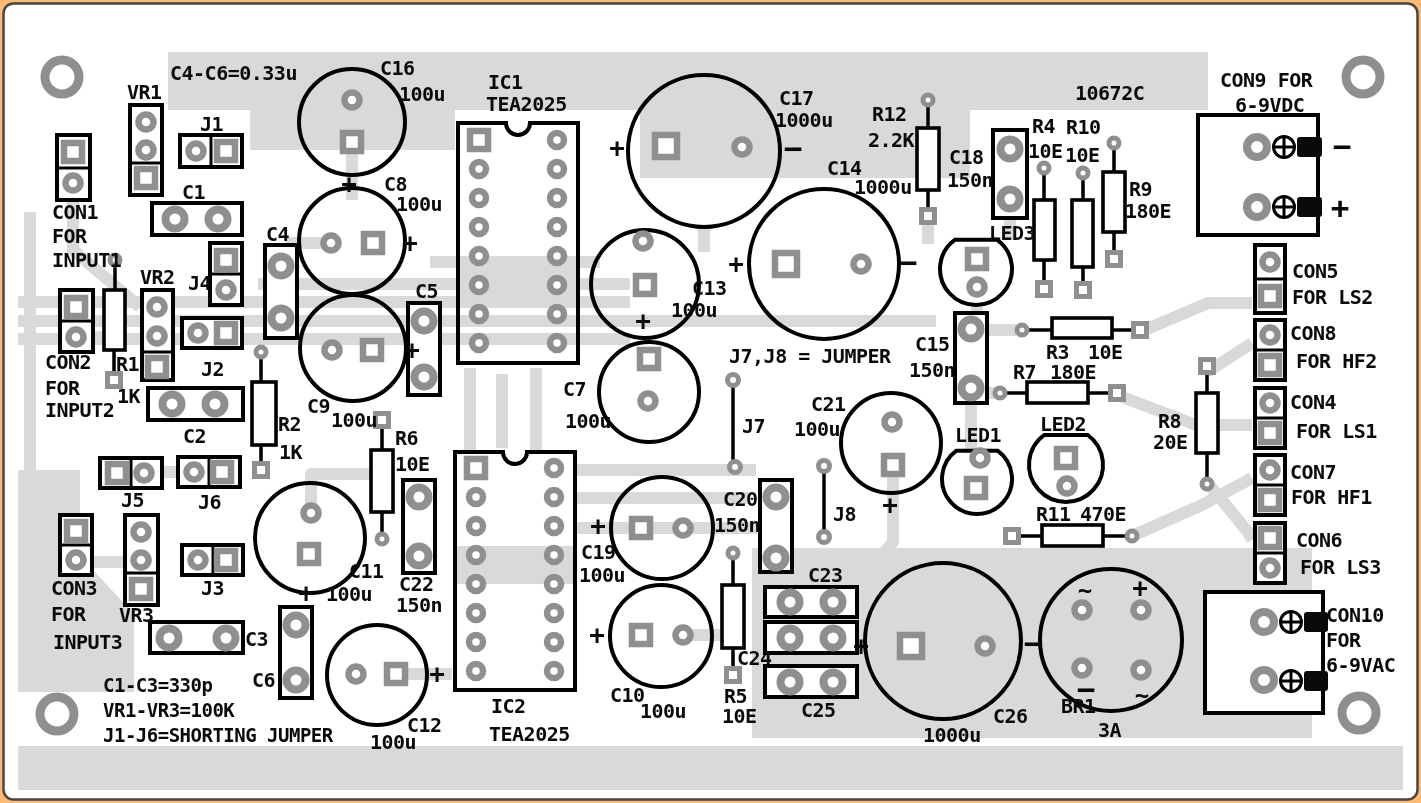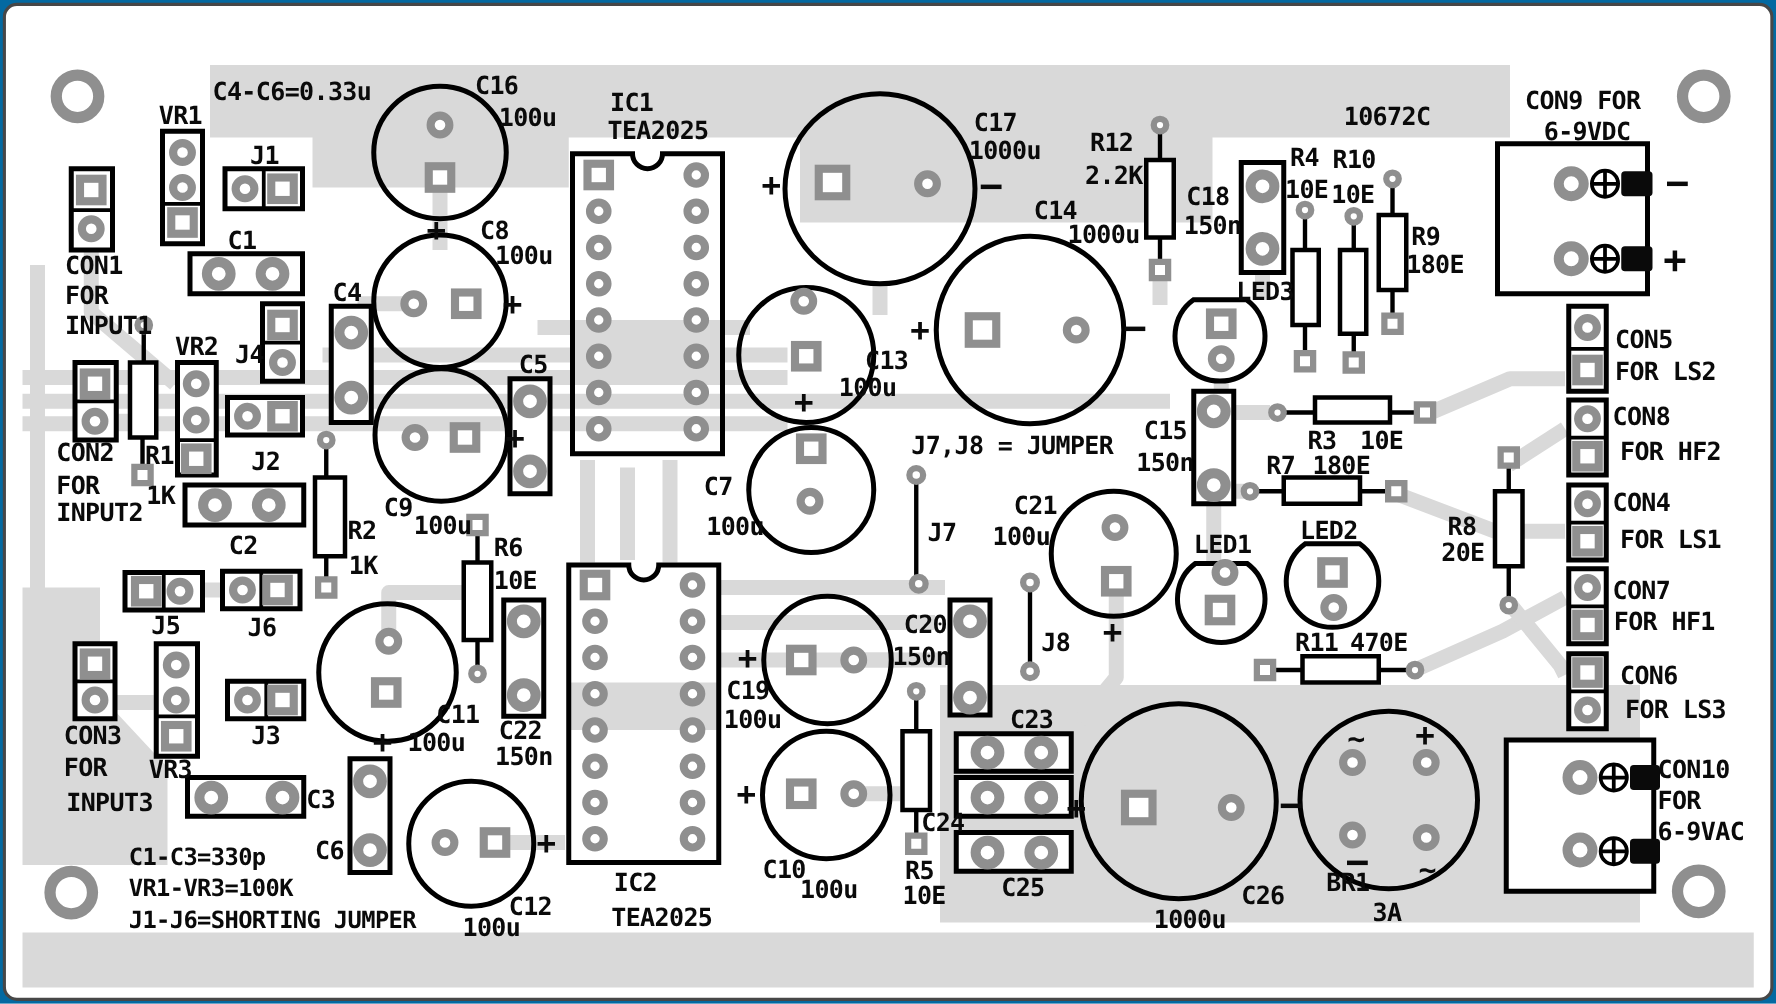--- a/index.html
+++ b/index.html
@@ -1,16 +1,16 @@
 <!DOCTYPE html>
 <html><head>
 <meta charset="utf-8">
 <style>
   html,body{margin:0;padding:0;background:#fff;}
-  .stage{width:1421px;height:803px;position:relative;background:#0369a1;overflow:hidden;}
+  .stage{width:1421px;height:803px;position:relative;background:#fdba74;overflow:hidden;}
   svg text{font-family:"DejaVu Sans Mono", monospace;font-weight:bold;fill:#0a0a0a;}
   .t{font-size:20px;letter-spacing:-0.5px;}
   .tn{font-size:19px;letter-spacing:-0.5px;}
   .sym{font-size:26px;text-anchor:middle;}
   .symL{font-size:31px;text-anchor:middle;}
   .tilde{font-size:24px;text-anchor:middle;}
   .tr{stroke:#d9d9d9;stroke-width:12;fill:none;stroke-linejoin:round;}
   .trw{stroke:#d9d9d9;stroke-width:38;fill:none;}
   .plane{fill:#d9d9d9;}
   .out{fill:#fff;stroke:#000;stroke-width:4;}

